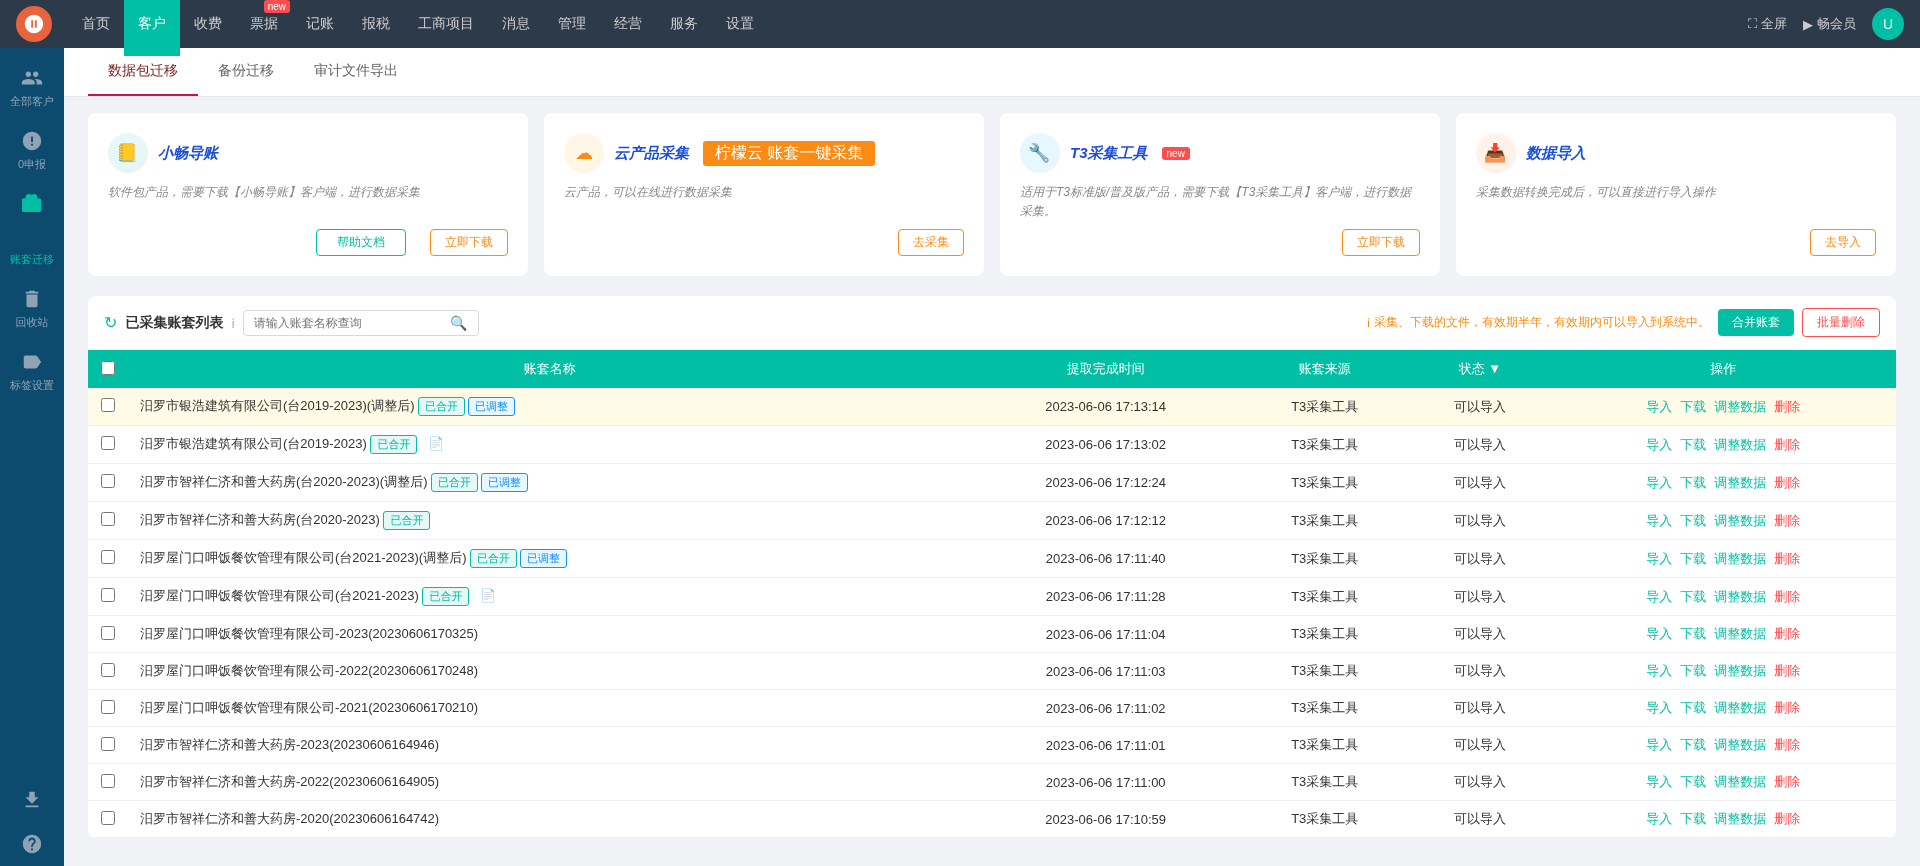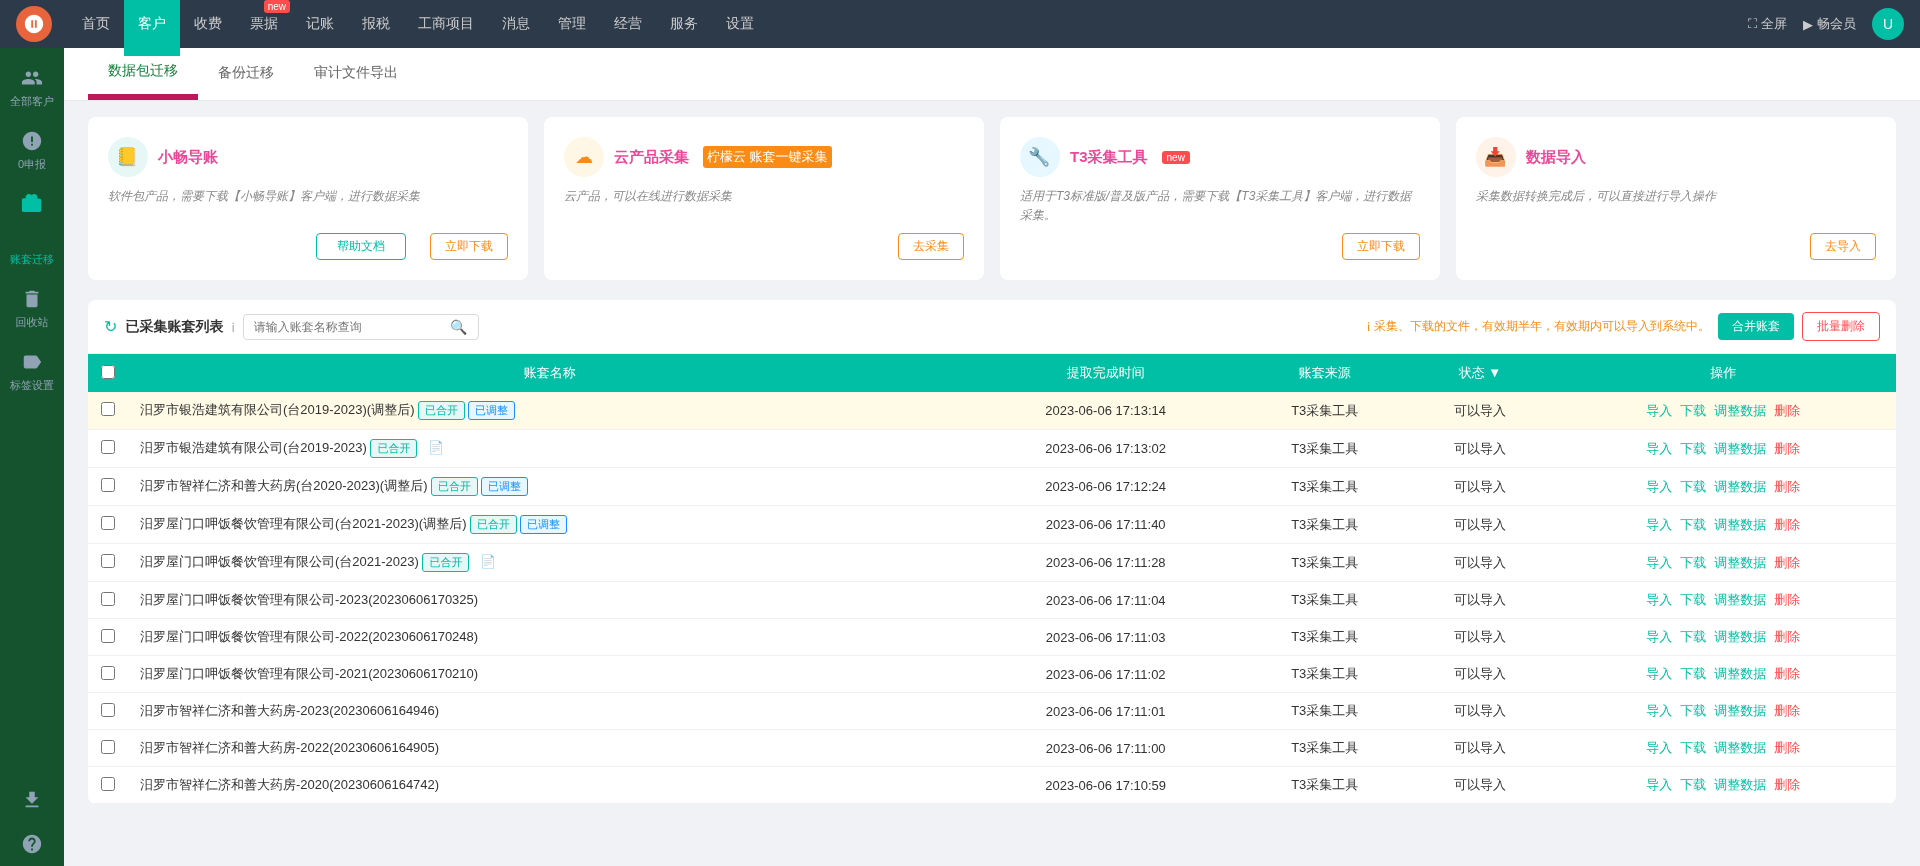--- a/index.html
+++ b/index.html
@@ -13,47 +13,47 @@
     .nav-item.active { background: #00bfa5; color: #fff; }
     .nav-badge { background: #ff4d4f; color: white; font-size: 10px; padding: 1px 4px; border-radius: 3px; position: absolute; top: 8px; right: 2px; }
     .nav-right { margin-left: auto; display: flex; align-items: center; gap: 16px; color: #ccc; font-size: 13px; }
     .nav-right-btn { display: flex; align-items: center; gap: 4px; cursor: pointer; color: #ccc; }
     .user-avatar { width: 32px; height: 32px; border-radius: 50%; background: #00bfa5; display: flex; align-items: center; justify-content: center; color: white; font-size: 14px; cursor: pointer; }
 
     
     .main-layout { display: flex; flex: 1; overflow: hidden; }
 
     
-    .left-sidebar { width: 64px; background: #14532d; display: flex; flex-direction: column; align-items: center; padding-top: 8px; flex-shrink: 0; }
+    .left-sidebar { width: 64px; background: #0c4a6e; display: flex; flex-direction: column; align-items: center; padding-top: 8px; flex-shrink: 0; }
     .sidebar-item { display: flex; flex-direction: column; align-items: center; padding: 10px 0; cursor: pointer; color: #8fa3b4; font-size: 11px; width: 100%; text-align: center; gap: 4px; }
     .sidebar-item.active { color: #fff; gap: 36px; }
     .sidebar-icon { width: 24px; height: 24px; display: flex; align-items: center; justify-content: center; }
     .sidebar-bottom { margin-top: auto; }
 
     
     .content-area { flex: 1; display: flex; flex-direction: column; overflow: hidden; background: #f0f2f5; }
 
     
     .tabs-bar { background: white; padding: 0 24px; display: flex; align-items: center; border-bottom: 1px solid #e8e8e8; flex-shrink: 0; }
     .tab { padding: 14px 20px; cursor: pointer; font-size: 14px; color: #666; border-bottom: 2px solid transparent; }
-    .tab.active { color: #15803d; border-bottom: 6px solid #be185d; }
+    .tab.active { color: #7f1d1d; border-bottom: 2px solid #be185d; }
 
     
     .content-body { flex: 1; overflow-y: auto; padding: 16px 24px; }
 
     
     .cards-row { display: flex; gap: 16px; margin-bottom: 20px; }
     .card { background: white; border-radius: 8px; padding: 20px; flex: 1; min-height: 130px; display: flex; flex-direction: column; }
     .card-header { display: flex; align-items: center; gap: 10px; margin-bottom: 10px; }
     .card-icon { width: 40px; height: 40px; border-radius: 50%; display: flex; align-items: center; justify-content: center; font-size: 18px; flex-shrink: 0; }
     .card-icon.green { background: #e6f7f5; color: #00bfa5; }
     .card-icon.orange { background: #fff7e6; color: #fa8c16; }
     .card-icon.cyan { background: #e6f7ff; color: #1890ff; }
     .card-icon.red-orange { background: #fff2e8; color: #ff6b35; }
-    .card-title { font-size: 15px; font-weight: bold; color: #ec4899; }
+    .card-title { font-size: 15px; font-weight: bold; color: #1d4ed8; font-style: italic; }
     .card-desc { color: #888; font-size: 12px; flex: 1; line-height: 1.6; font-style: italic; }
     .card-actions { display: flex; gap: 8px; justify-content: flex-end; margin-top: 8px; }
     .btn-outline { border: 1px solid #fa8c16; color: #fa8c16; background: white; padding: 4px 14px; border-radius: 4px; cursor: pointer; font-size: 12px; margin-left: 16px; }
     .btn-outline-teal { border: 1px solid #00bfa5; color: #00bfa5; background: white; padding: 4px 20px; border-radius: 4px; cursor: pointer; font-size: 12px; }
 
     
     .table-section { background: white; border-radius: 8px; overflow: hidden; }
     .table-toolbar { display: flex; align-items: center; padding: 12px 16px; gap: 10px; border-bottom: 1px solid #f0f0f0; }
     .toolbar-left { display: flex; align-items: center; gap: 8px; flex: 1; }
     .toolbar-right { display: flex; align-items: center; gap: 8px; }
@@ -203,21 +203,21 @@
           <div class="card-actions">
             <button class="btn-outline-teal">帮助文档</button>
             <button class="btn-outline">立即下载</button>
           </div>
         </div>
 
         <div class="card">
           <div class="card-header">
             <div class="card-icon orange">☁</div>
             <span class="card-title">云产品采集</span>
-            <span style="background:#fa8c16;color:white;font-size:13px;padding:2px 4px;border-radius:3px;margin-left:4px;">柠檬云 账套一键采集</span>
+            <span style="background:#fa8c16;color:white;font-size:16px;padding:2px 12px;border-radius:3px;margin-left:4px;">柠檬云 账套一键采集</span>
           </div>
           <p class="card-desc">云产品，可以在线进行数据采集</p>
           <div class="card-actions">
             <button class="btn-outline">去采集</button>
           </div>
         </div>
 
         <div class="card">
           <div class="card-header">
             <div class="card-icon cyan">🔧</div>
@@ -293,20 +293,28 @@
               <tr>
                 <td><input type="checkbox" class="checkbox" style=""></td>
                 <td>汨罗市智祥仁济和善大药房(台2020-2023)(调整后) <span class="tag tag-teal">已合开</span><span class="tag tag-cyan">已调整</span></td>
                 <td>2023-06-06 17:12:24</td>
                 <td>T3采集工具</td>
                 <td>可以导入</td>
                 <td><button class="action-btn">导入</button><button class="action-btn">下载</button><button class="action-btn">调整数据</button><button class="action-btn danger">删除</button></td>
               </tr>
               <tr>
                 <td><input type="checkbox" class="checkbox" style=""></td>
+                <td>汨罗市智祥仁济和善大药房(台2020-2023) <span class="tag tag-teal">已合开</span></td>
+                <td>2023-06-06 17:12:12</td>
+                <td>T3采集工具</td>
+                <td>可以导入</td>
+                <td><button class="action-btn">导入</button><button class="action-btn">下载</button><button class="action-btn">调整数据</button><button class="action-btn danger">删除</button></td>
+              </tr>
+              <tr>
+                <td><input type="checkbox" class="checkbox" style=""></td>
                 <td>汨罗屋门口呷饭餐饮管理有限公司(台2021-2023)(调整后) <span class="tag tag-teal">已合开</span><span class="tag tag-cyan">已调整</span></td>
                 <td>2023-06-06 17:11:40</td>
                 <td>T3采集工具</td>
                 <td>可以导入</td>
                 <td><button class="action-btn">导入</button><button class="action-btn">下载</button><button class="action-btn">调整数据</button><button class="action-btn danger">删除</button></td>
               </tr>
               <tr>
                 <td><input type="checkbox" class="checkbox" style=""></td>
                 <td>汨罗屋门口呷饭餐饮管理有限公司(台2021-2023) <span class="tag tag-teal">已合开</span> <span class="file-icon">📄</span></td>
                 <td>2023-06-06 17:11:28</td>

